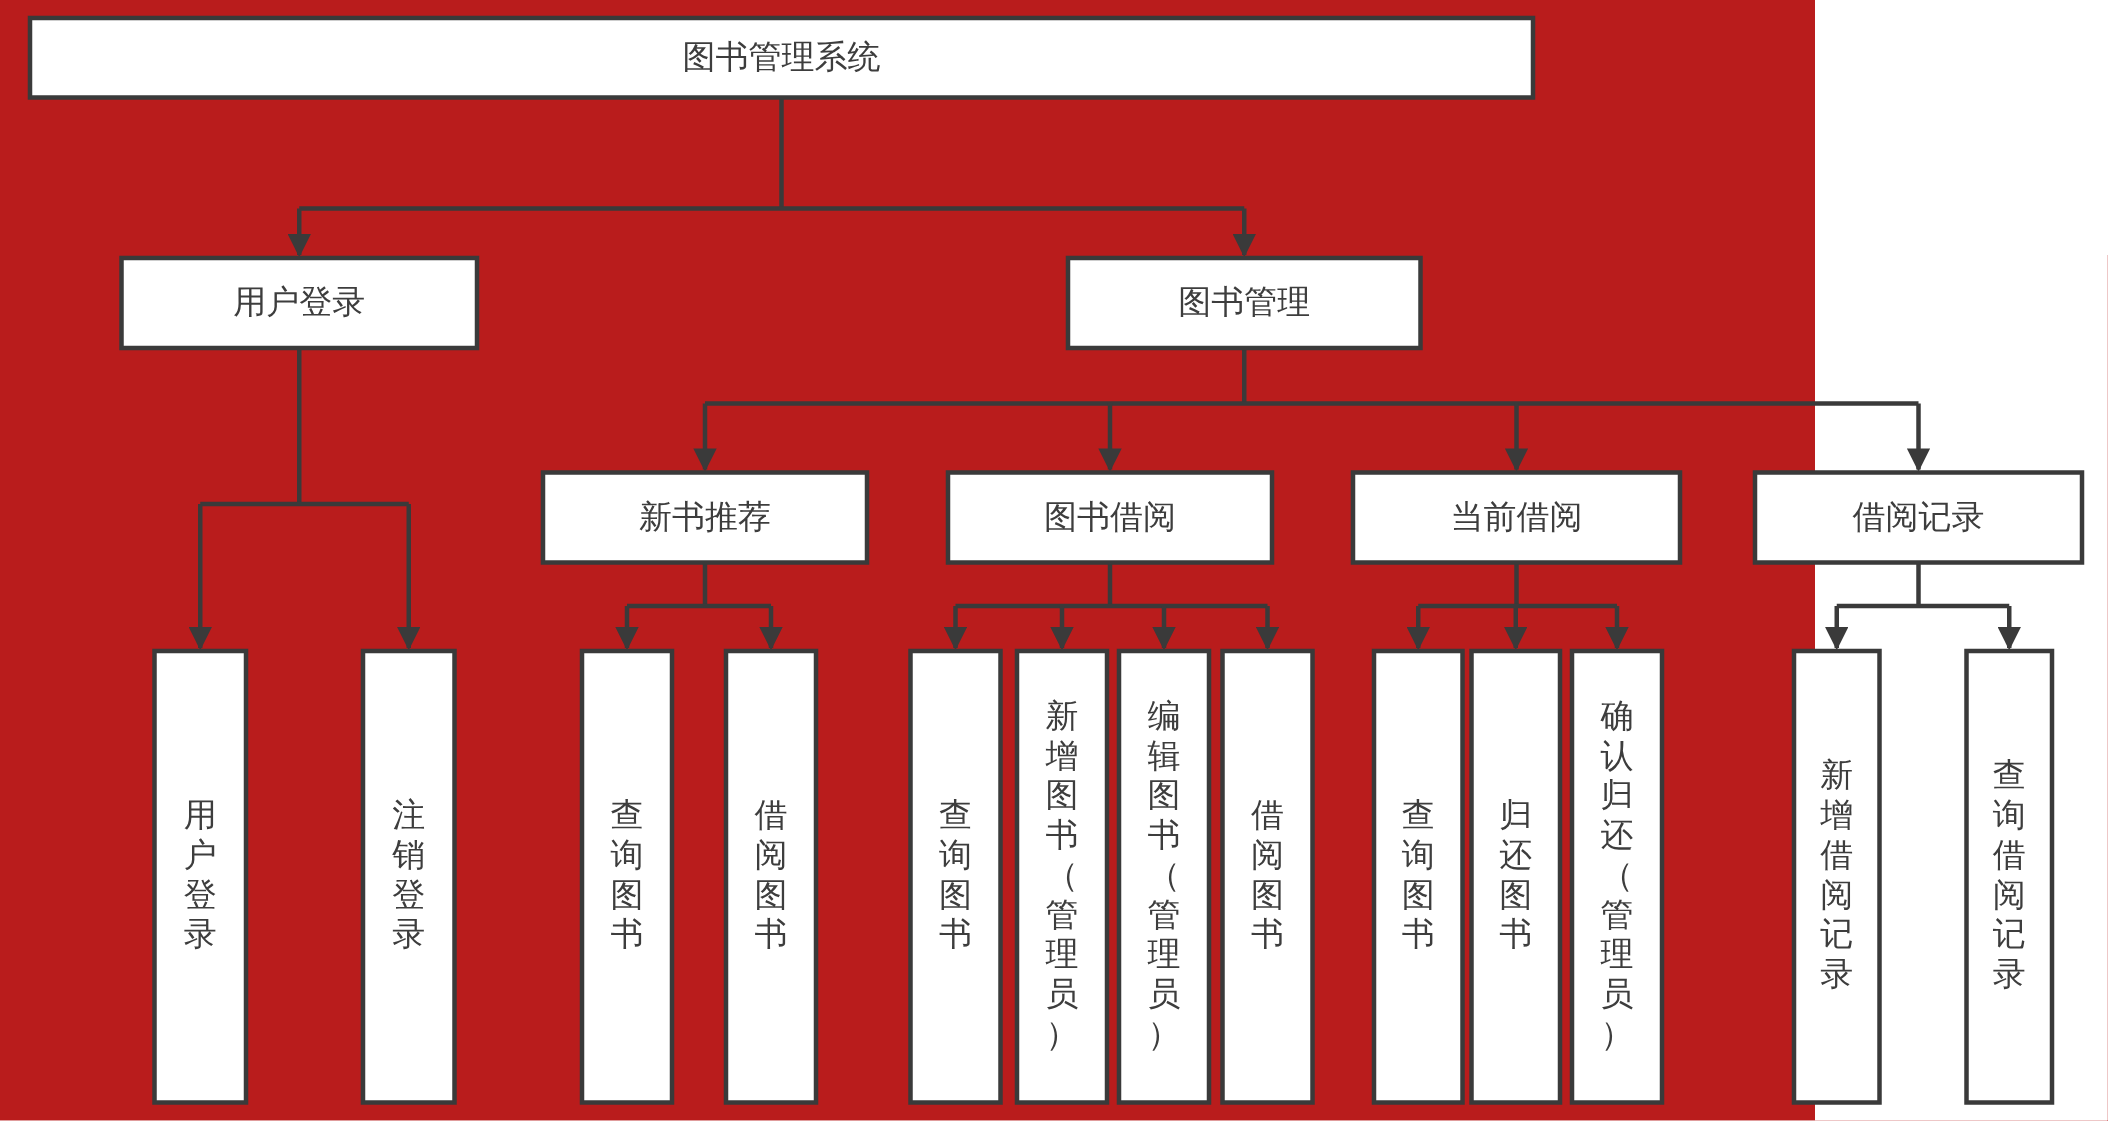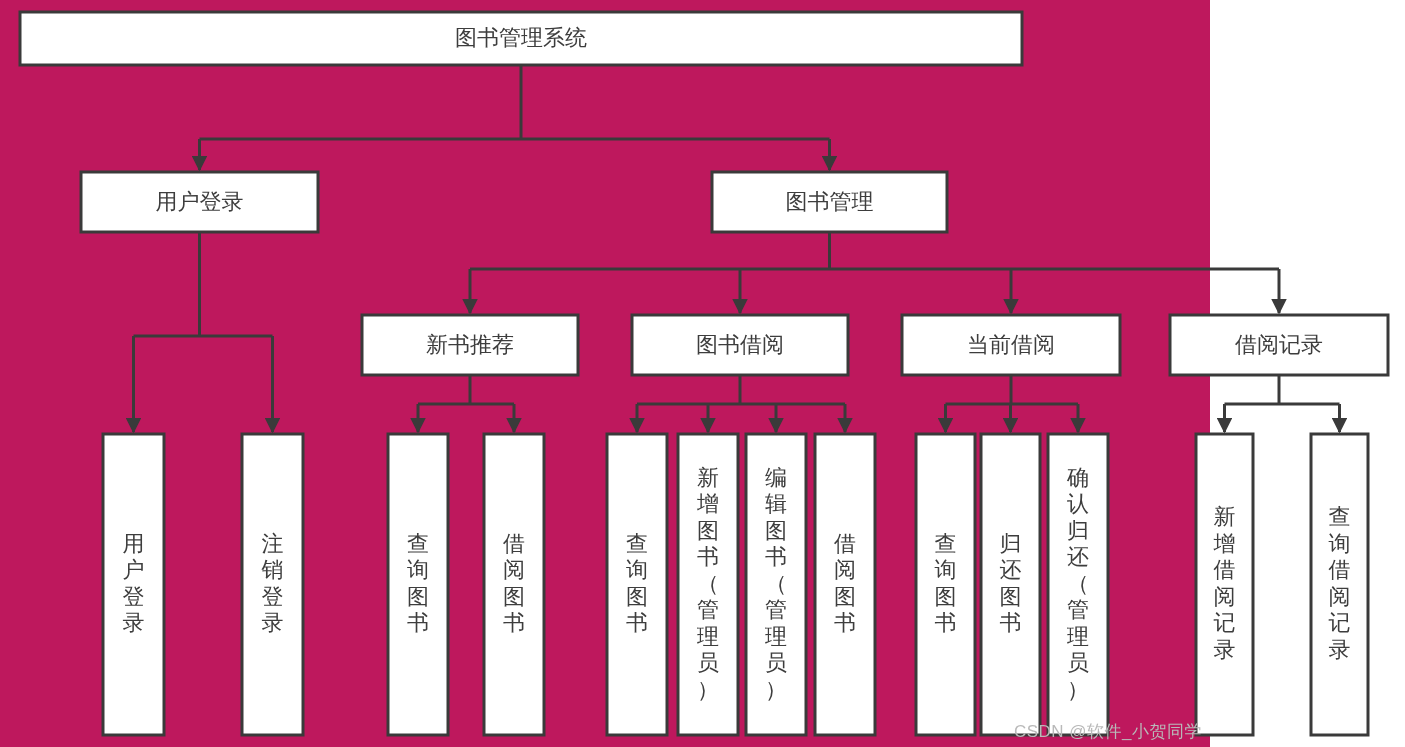--- a/index.html
+++ b/index.html
@@ -1,20 +1,20 @@
 <!DOCTYPE html>
 <html><head>
 <meta charset="utf-8">
 <style>
   html,body{margin:0;padding:0;background:#ffffff;}
   body{
     font-family:"Liberation Sans","DejaVu Sans",sans-serif;
     width:1405px;height:747px;overflow:hidden;
   }
-  #diagram-root{position:relative;width:1210px;height:747px;background:#be185d;text-align:center;}
+  #diagram-root{position:relative;width:1210px;height:747px;background:#b91c1c;text-align:center;}
   svg#flow{position:absolute;left:0;top:0;width:1405px;height:747px;display:block;}
   .node-rect{fill:#ffffff;stroke:#3a3a3a;stroke-width:3;}
   .link{stroke:#3a3a3a;stroke-width:3;fill:none;stroke-linecap:butt;}
   .node-label{
     fill:#3d3d3d;
     font-family:"Liberation Sans","DejaVu Sans",sans-serif;
     font-size:22px;
     text-anchor:middle;
     dominant-baseline:middle;
   }
@@ -152,14 +152,13 @@
           <rect x="1196" y="434" width="57" height="301" class="node-rect"></rect>
           <text x="1224.5" y="0" class="node-label"><tspan x="1224.5" y="518.25">新</tspan><tspan x="1224.5" y="544.75">增</tspan><tspan x="1224.5" y="571.25">借</tspan><tspan x="1224.5" y="597.75">阅</tspan><tspan x="1224.5" y="624.25">记</tspan><tspan x="1224.5" y="650.75">录</tspan></text>
         </g>
         <g>
           <rect x="1311" y="434" width="57" height="301" class="node-rect"></rect>
           <text x="1339.5" y="0" class="node-label"><tspan x="1339.5" y="518.25">查</tspan><tspan x="1339.5" y="544.75">询</tspan><tspan x="1339.5" y="571.25">借</tspan><tspan x="1339.5" y="597.75">阅</tspan><tspan x="1339.5" y="624.25">记</tspan><tspan x="1339.5" y="650.75">录</tspan></text>
         </g>
       </g>
   </svg>
 
-  <div class="watermark">CSDN @软件_小贺同学</div>
 </div>
 
 </body></html>

